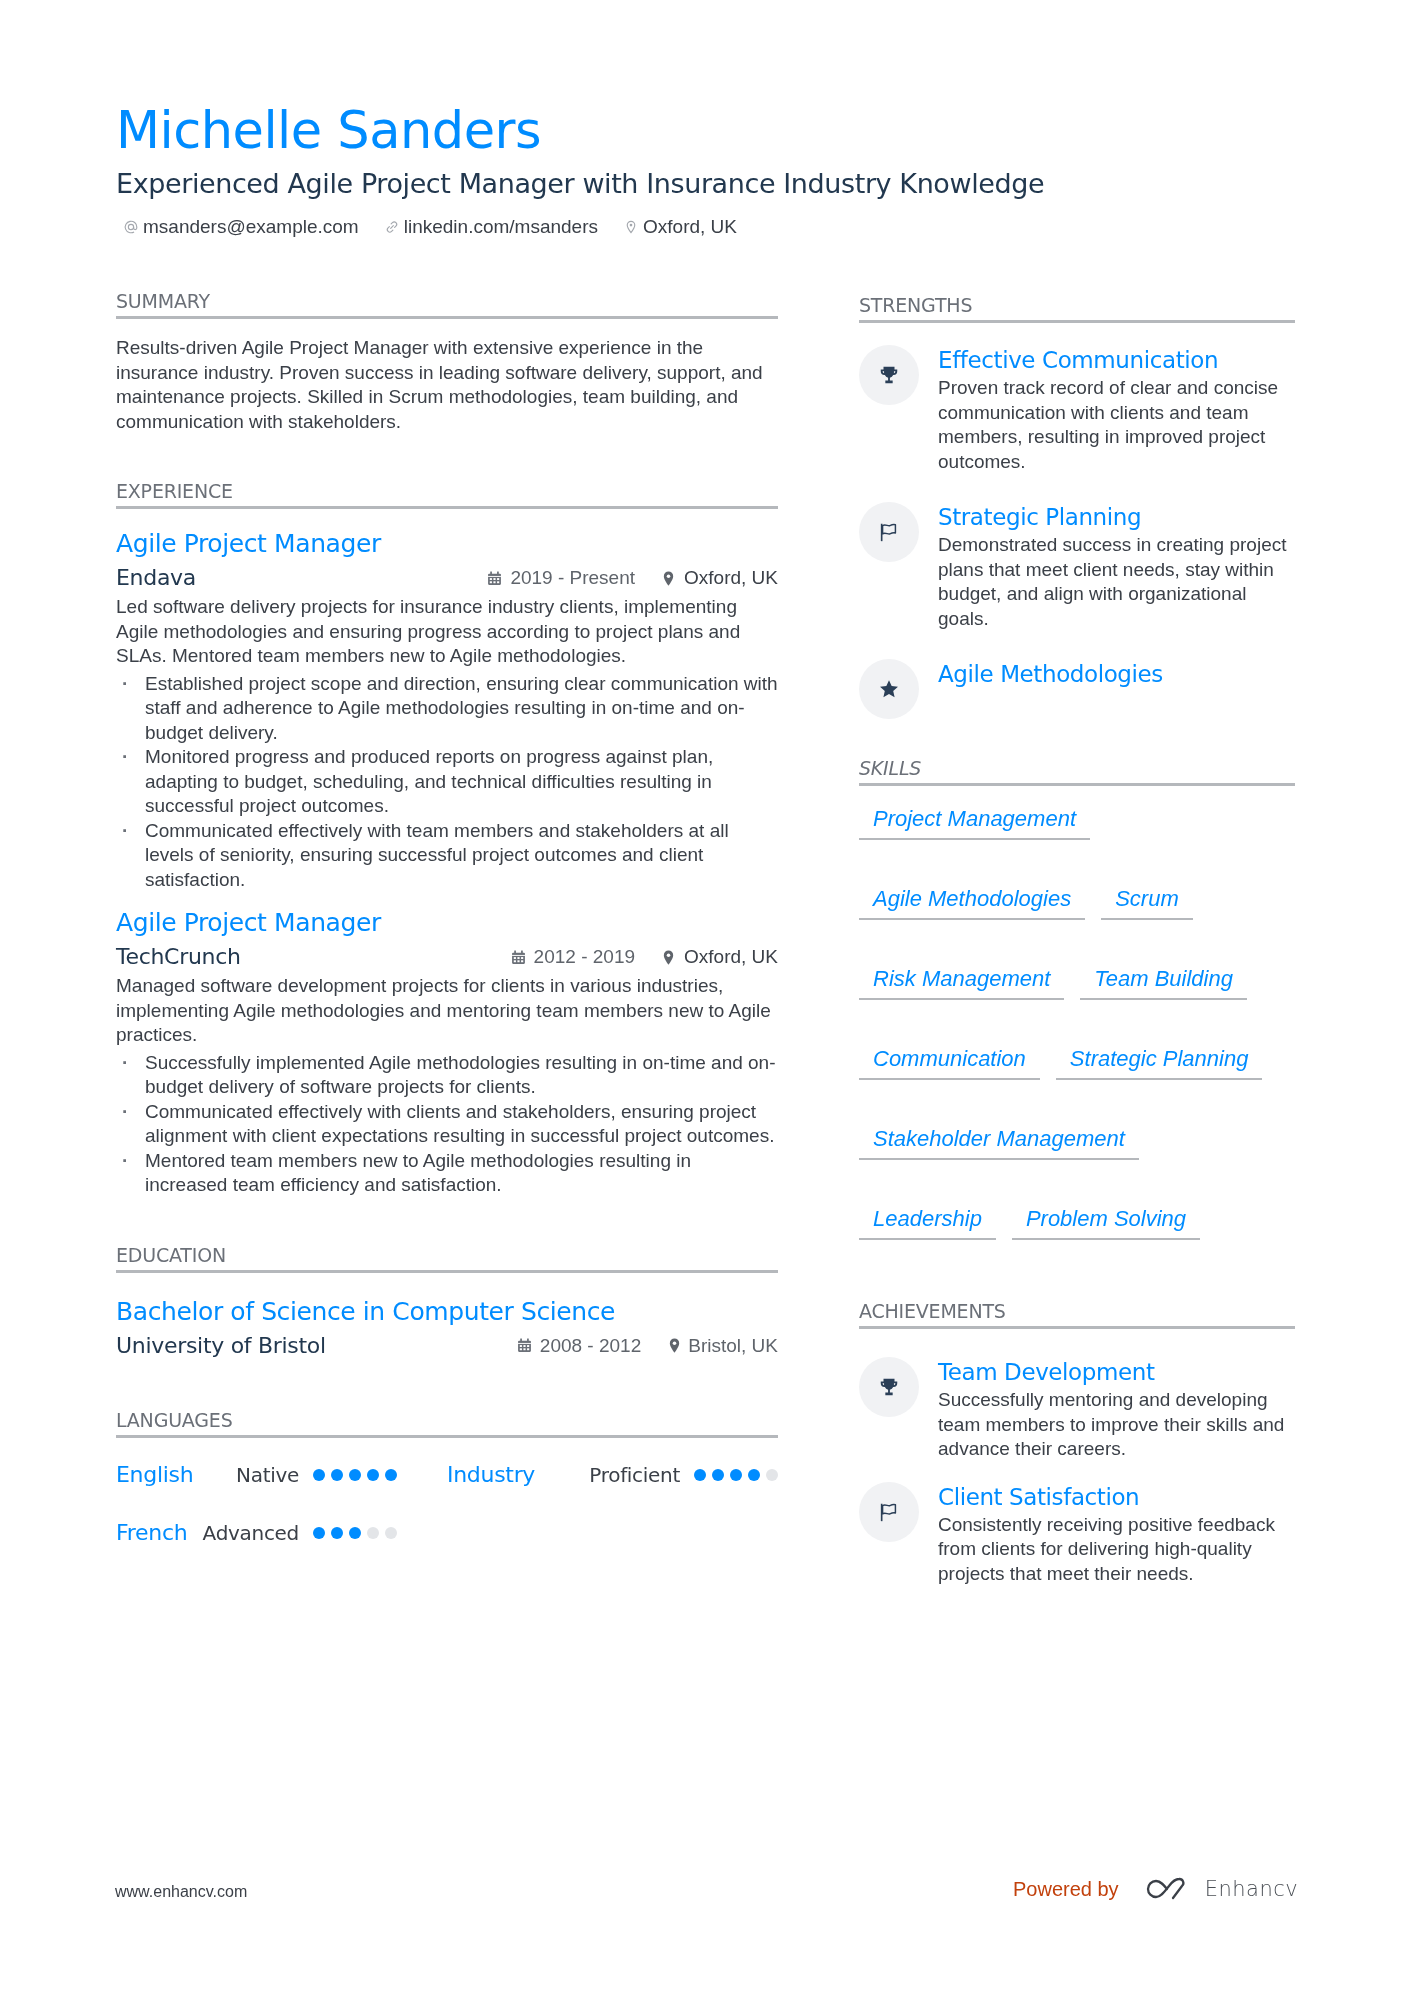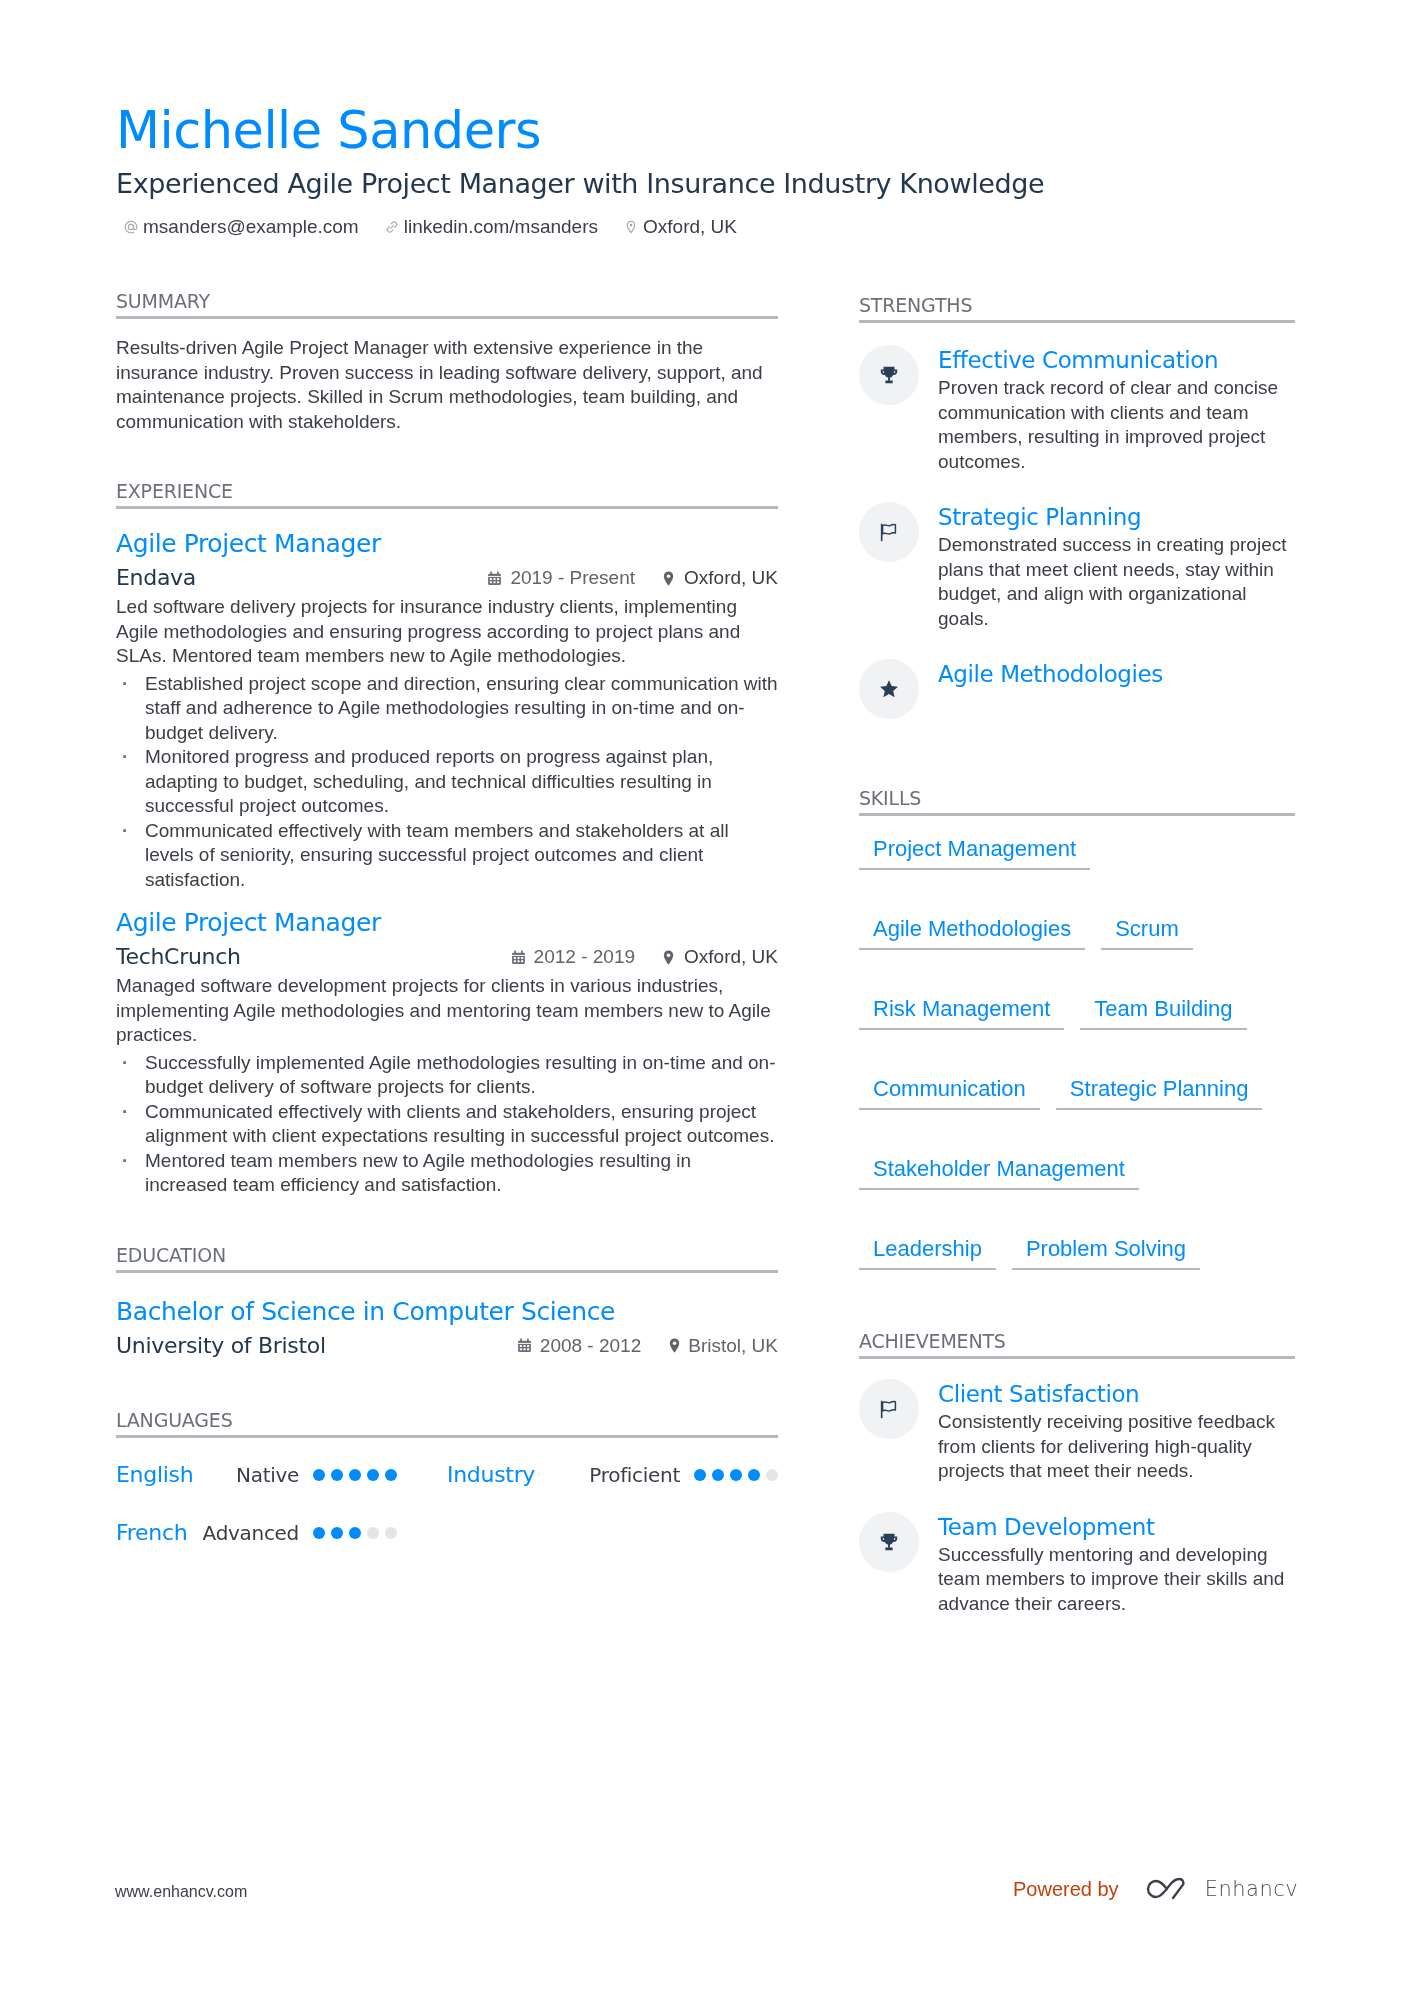--- a/index.html
+++ b/index.html
@@ -295,21 +295,21 @@
           <svg viewBox="0 0 24 24">
               <path d="M12 2.5l2.9 6.3 6.9.7-5.2 4.6 1.5 6.8L12 17.4l-6.1 3.5 1.5-6.8-5.2-4.6 6.9-.7z" fill="#2b3f57"></path>
             </svg>
         </div>
         <div class="item-body">
           <div class="item-title">Agile Methodologies</div>
         </div>
       </div>
     </section>
 
-    <section style="margin-top:66px;">
+    <section style="margin-top:36px;font-style:italic;">
       <div class="sec-title">Skills</div>
       <div class="skills">
         <span class="skill">Project Management</span>
         <span style="flex-basis:100%;height:0;"></span>
         <span class="skill">Agile Methodologies</span>
         <span class="skill">Scrum</span>
         <span style="flex-basis:100%;height:0;"></span>
         <span class="skill">Risk Management</span>
         <span class="skill">Team Building</span>
         <span style="flex-basis:100%;height:0;"></span>
@@ -319,42 +319,42 @@
         <span class="skill">Stakeholder Management</span>
         <span style="flex-basis:100%;height:0;"></span>
         <span class="skill">Leadership</span>
         <span class="skill">Problem Solving</span>
       </div>
     </section>
 
     <section style="margin-top:58px;">
       <div class="sec-title">Achievements</div>
 
+      <div class="item" style="margin-top:28px;">
+        <div class="icon-circle">
+          <svg viewBox="0 0 24 24">
+              <path d="M6 3h12v3h3v2a4 4 0 0 1-4 4h-.5A5 5 0 0 1 13 15v3h3v3H8v-3h3v-3a5 5 0 0 1-3.5-3H7a4 4 0 0 1-4-4V6h3zM5 8a2 2 0 0 0 1.6 2V8zm12.4 0v2A2 2 0 0 0 19 8z" fill="#2b3f57"></path>
+            </svg>
+        </div>
+        <div class="item-body">
+          <div class="item-title">Team Development</div>
+          <div class="item-desc">Successfully mentoring and developing team members to improve their skills and advance their careers.</div>
+        </div>
+      </div>
+
       <div class="item" style="margin-top:20px;">
         <div class="icon-circle">
           <svg viewBox="0 0 24 24">
               <path d="M4 3v19" stroke="#2b3f57" stroke-width="1.8" fill="none"></path>
               <path d="M5 5c3-2 6 1 8 0s4-1.5 6-1v9c-2-0.5-4 0-6 1s-5-2-8 0z" stroke="#2b3f57" stroke-width="1.6" fill="none" stroke-linejoin="round"></path>
             </svg>
         </div>
         <div class="item-body">
           <div class="item-title">Client Satisfaction</div>
           <div class="item-desc">Consistently receiving positive feedback from clients for delivering high-quality projects that meet their needs.</div>
-        </div>
-      </div>
-
-      <div class="item" style="margin-top:28px;">
-        <div class="icon-circle">
-          <svg viewBox="0 0 24 24">
-              <path d="M6 3h12v3h3v2a4 4 0 0 1-4 4h-.5A5 5 0 0 1 13 15v3h3v3H8v-3h3v-3a5 5 0 0 1-3.5-3H7a4 4 0 0 1-4-4V6h3zM5 8a2 2 0 0 0 1.6 2V8zm12.4 0v2A2 2 0 0 0 19 8z" fill="#2b3f57"></path>
-            </svg>
-        </div>
-        <div class="item-body">
-          <div class="item-title">Team Development</div>
-          <div class="item-desc">Successfully mentoring and developing team members to improve their skills and advance their careers.</div>
         </div>
       </div>
     </section>
   </div>
 
   <div class="footer-left">www.enhancv.com</div>
   <div class="footer-right">
     <span class="powered">Powered by</span>
     <div class="brand">
       <svg width="46" height="26" viewBox="0 0 46 26">

